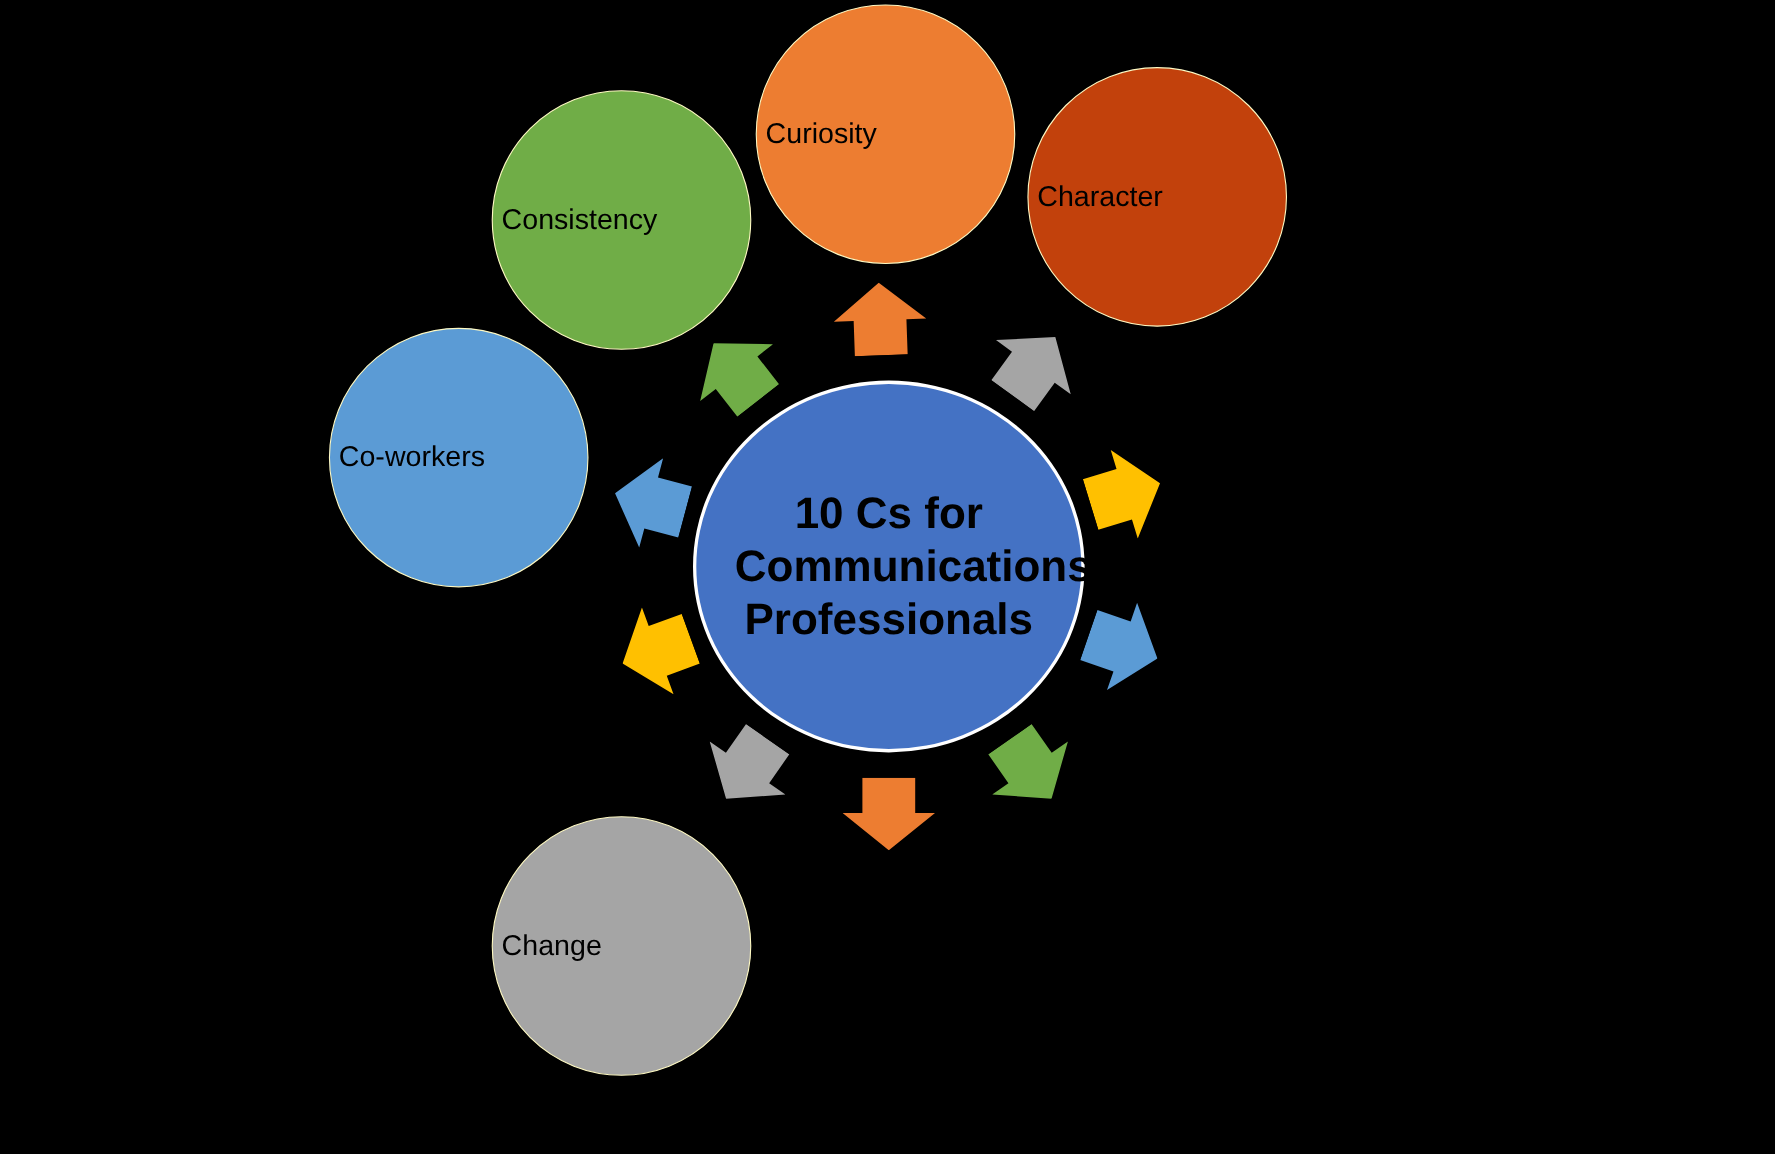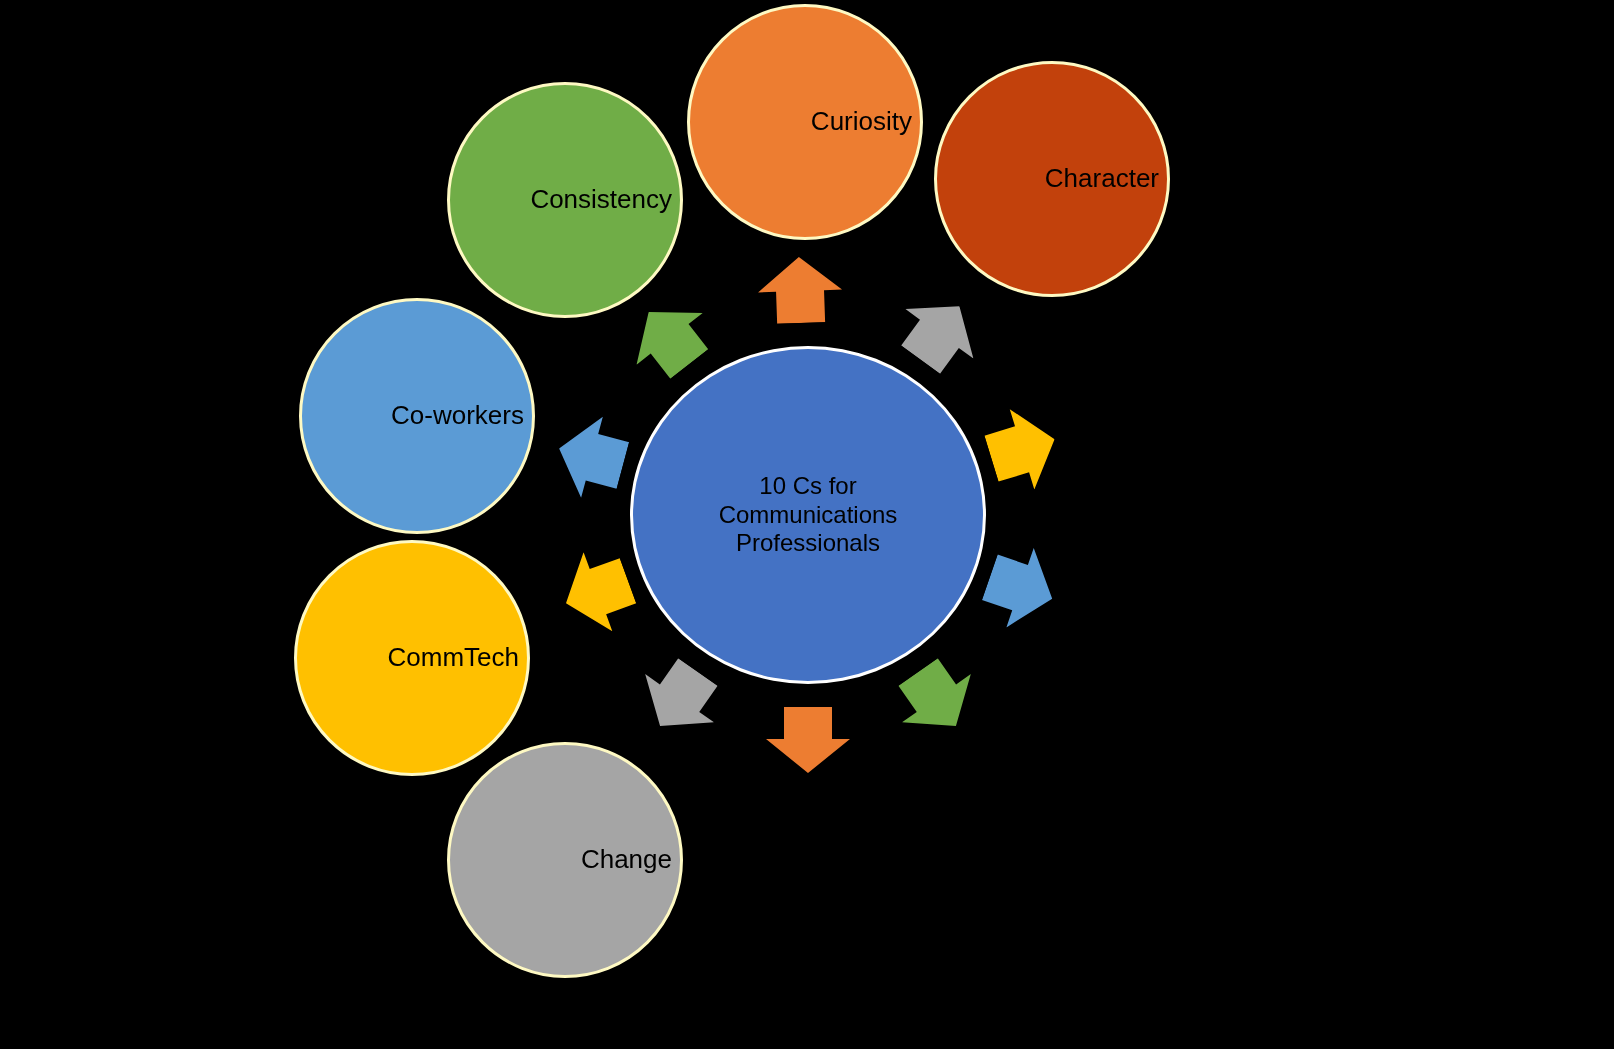--- a/index.html
+++ b/index.html
@@ -15,25 +15,25 @@
     position: relative;
     width: 1614px;
     height: 1049px;
     background: #000000;
   }
   .node {
     position: absolute;
     width: 236px;
     height: 236px;
     border-radius: 50%;
-    border: 3px solid #fef9c3;
+    border: 1px solid #fef9c3;
     box-sizing: border-box;
     display: flex;
     align-items: center;
-    justify-content: flex-end;
+    justify-content: flex-start;
     text-align: center;
     z-index: 3;
   }
   .node-label {
     font-size: 26px;
     color: #000000;
     line-height: 1.15;
     padding: 0 8px;
   }
   .center-node {
@@ -45,22 +45,22 @@
     border-radius: 50%;
     border: 3px solid #FFFFFF;
     box-sizing: border-box;
     display: flex;
     align-items: center;
     justify-content: center;
     text-align: center;
     z-index: 2;
   }
   .center-label {
-    font-size: 24px;
-    font-weight: normal;
+    font-size: 40px;
+    font-weight: bold;
     color: #000000;
     line-height: 1.2;
     width: 280px;
   }
   .arrow {
     position: absolute;
     z-index: 1;
   }
 </style>
 </head>
@@ -98,23 +98,20 @@
     </svg>
     <svg class="arrow" width="84" height="66" viewBox="0 0 84 66" style="left: 636.945px; top: 666.309px; transform: rotate(215deg);">
       <polygon points="42,0 84,34 66,34 66,66 18,66 18,34 0,34" fill="#A5A5A5"></polygon>
     </svg>
     <div class="node" style="left: 447px; top: 742px; background: rgb(165, 165, 165);">
       <span class="node-label">Change</span>
     </div>
     <svg class="arrow" width="84" height="66" viewBox="0 0 84 66" style="left: 554.569px; top: 558.955px; transform: rotate(250deg);">
       <polygon points="42,0 84,34 66,34 66,66 18,66 18,34 0,34" fill="#FFC000"></polygon>
     </svg>
-    <div class="node" style="left: 294px; top: 540px; background: rgb(255, 192, 0);">
-      <span class="node-label">CommTech</span>
-    </div>
     <svg class="arrow" width="84" height="66" viewBox="0 0 84 66" style="left: 548.667px; top: 423.766px; transform: rotate(-75deg);">
       <polygon points="42,0 84,34 66,34 66,66 18,66 18,34 0,34" fill="#5B9BD5"></polygon>
     </svg>
     <div class="node" style="left: 299px; top: 298px; background: rgb(91, 155, 213);">
       <span class="node-label">Co-workers</span>
     </div>
     <svg class="arrow" width="84" height="66" viewBox="0 0 84 66" style="left: 627.476px; top: 304.698px; transform: rotate(-38deg);">
       <polygon points="42,0 84,34 66,34 66,66 18,66 18,34 0,34" fill="#70AD47"></polygon>
     </svg>
     <div class="node" style="left: 447px; top: 82px; background: rgb(112, 173, 71);">

